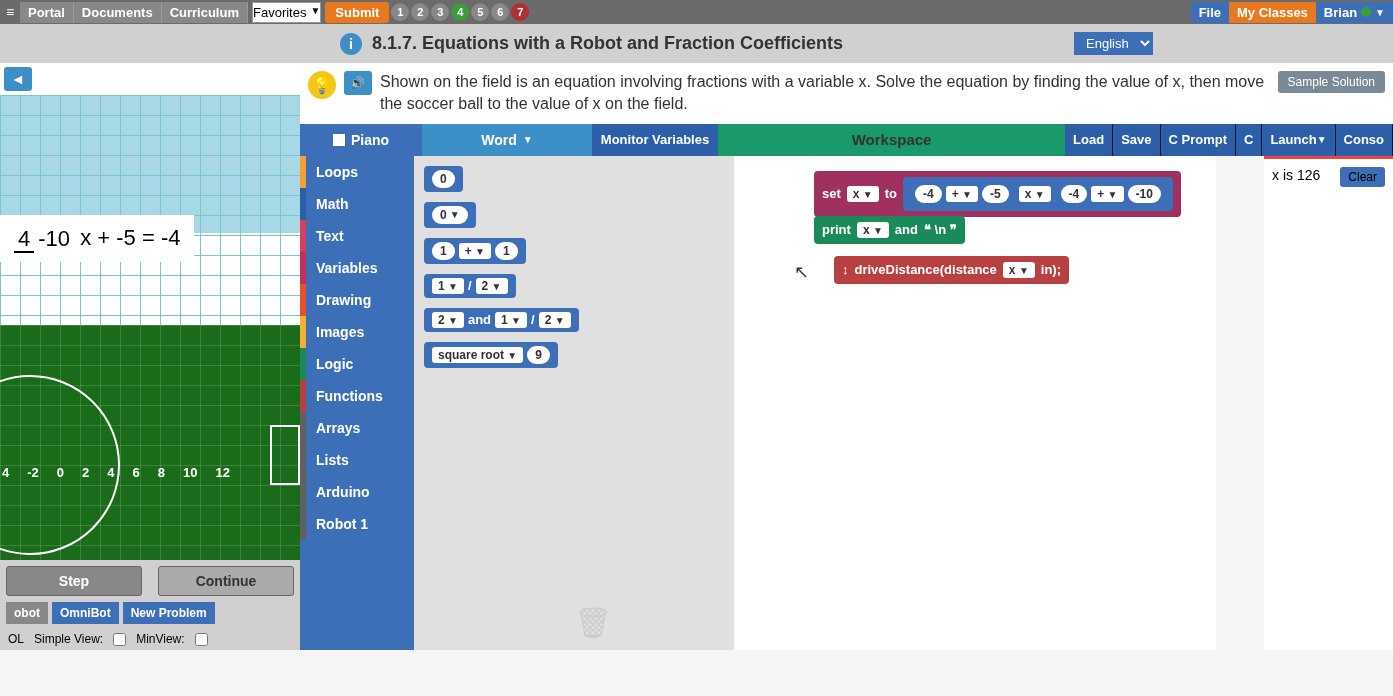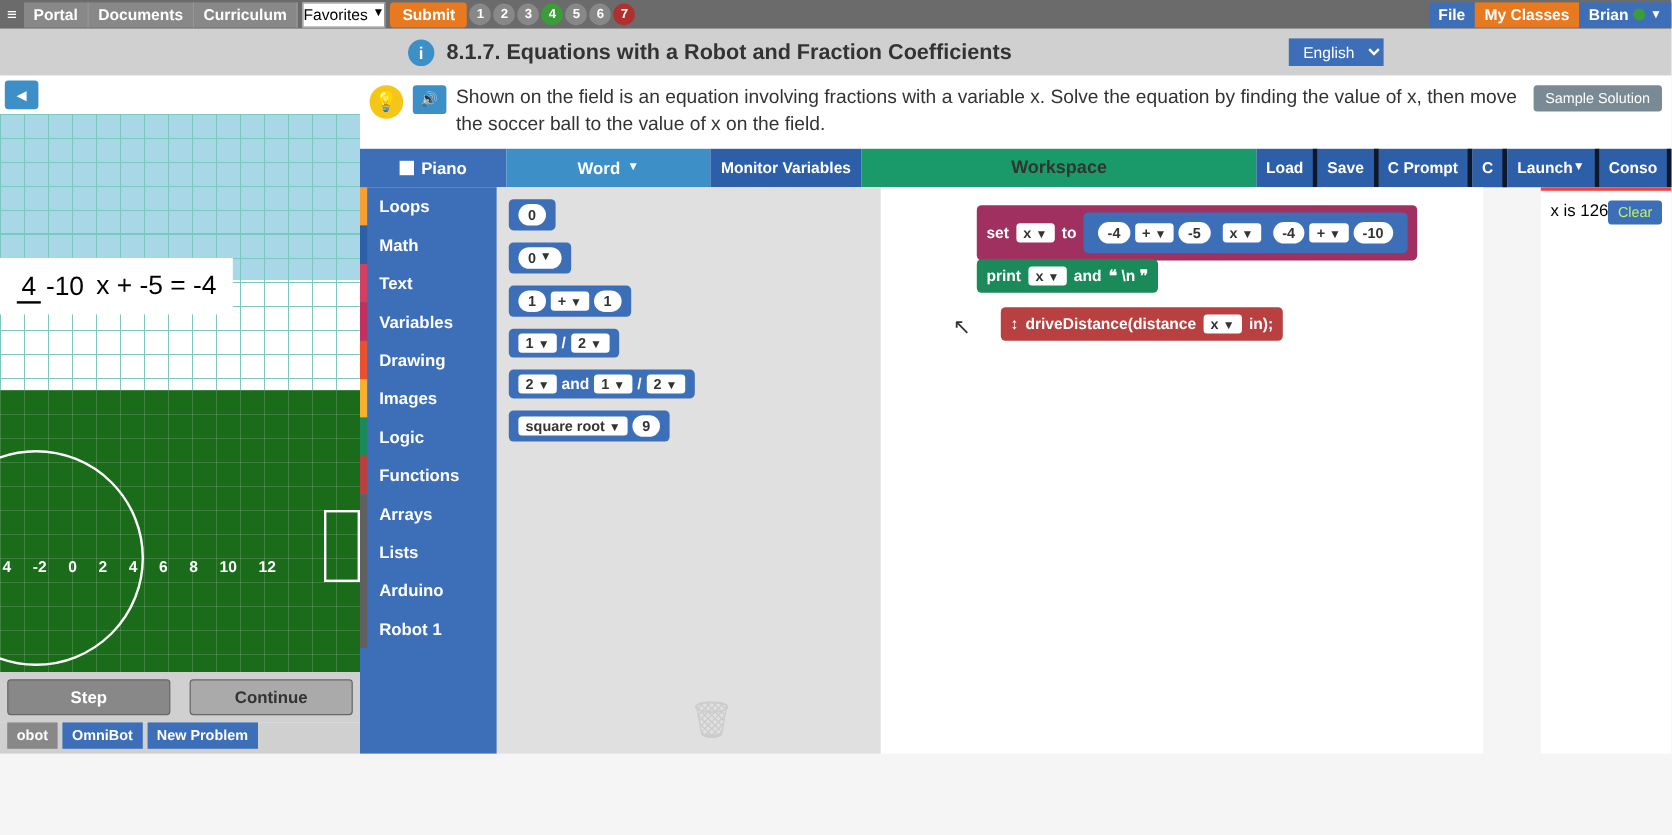--- a/index.html
+++ b/index.html
@@ -48,36 +48,36 @@
 .bulb-icon { width: 28px; height: 28px; border-radius: 50%; background: #f5c518; display: flex; align-items: center; justify-content: center; }
 .sound-icon { width: 28px; height: 24px; background: #3d8fc8; display: flex; align-items: center; justify-content: center; border-radius: 3px; color: #fff; font-size: 12px; }
 .instruction-text { flex: 1; font-size: 16px; color: #333; line-height: 1.4; }
 .sample-btn { background: #7a8a95; color: #fff; padding: 4px 10px; font-size: 12px; border-radius: 3px; white-space: nowrap; }
 .toolbar-row { display: flex; height: 32px; }
 .piano-tab { width: 122px; background: #3d6fb8; color: #fff; display: flex; align-items: center; justify-content: center; font-size: 14px; font-weight: bold; gap: 6px; }
 .stop-sq { width: 12px; height: 12px; background: #fff; }
 .word-tab { width: 170px; background: #3d8fc8; color: #fff; display: flex; align-items: center; justify-content: center; font-weight: bold; font-size: 14px; gap: 6px; }
 .monvar-tab { width: 126px; background: #2d5fa8; color: #fff; display: flex; align-items: center; justify-content: center; font-weight: bold; font-size: 13px; }
 .workspace-tab { flex: 1; background: #1a9a6a; color: #333; display: flex; align-items: center; justify-content: center; font-weight: bold; font-size: 15px; }
-.tool-btn { background: #2d5fa8; color: #fff; font-size: 13px; padding: 0 8px; display: flex; align-items: center; font-weight: bold; border-right: 4px solid #0f172a; }
+.tool-btn { background: #2d5fa8; color: #fff; font-size: 13px; padding: 0 8px; display: flex; align-items: center; font-weight: bold; border-right: 1px solid #0f172a; }
 .editor-row { display: flex; flex: 1; }
 .categories { width: 114px; background: #3d6fb8; display: flex; flex-direction: column; }
 .cat-item { padding: 8px 10px; color: #fff; font-size: 14px; font-weight: bold; border-left: 6px solid; cursor: pointer; }
 .palette { width: 320px; background: #e0e0e0; padding: 10px; display: flex; flex-direction: column; gap: 10px; position: relative; }
 .block { display: inline-flex; align-items: center; background: #3d6fb8; color: #fff; border-radius: 4px; padding: 4px 8px; font-size: 13px; font-weight: bold; gap: 4px; width: fit-content; }
 .block-field { background: #fff; color: #333; border-radius: 10px; padding: 2px 8px; font-size: 12px; display: inline-flex; align-items: center; gap: 3px; }
 .block-dd { background: #fff; color: #333; border-radius: 3px; padding: 1px 6px; font-size: 12px; }
 .workspace { flex: 1; background: #fff; position: relative; min-height: 350px; }
 .ws-block { position: absolute; display: flex; align-items: center; border-radius: 4px; padding: 6px 8px; font-size: 13px; font-weight: bold; color: #fff; gap: 6px; }
 .set-block { background: #a03060; left: 80px; top: 15px; }
 .inner-blue { background: #3d6fb8; border-radius: 4px; padding: 4px 6px; display: inline-flex; align-items: center; gap: 4px; }
 .print-block { background: #1a8a5a; left: 80px; top: 60px; }
 .drive-block { background: #b84040; left: 100px; top: 100px; }
 .console { background: #fff; border-top: 3px solid #ef4444; padding: 8px; font-family: monospace; font-size: 14px; display: flex; justify-content: space-between; min-height: 120px; }
-.clear-btn { background: #3d6fb8; color: #bef264; font-size: 12px; padding: 3px 8px; border-radius: 3px; height: fit-content; }
+.clear-btn { background: #3d6fb8; color: #000000; font-size: 12px; padding: 3px 8px; border-radius: 3px; height: fit-content; margin-left: 20px; }
 .caret { font-size: 10px; }
 .trash { position: absolute; bottom: 10px; left: 50%; font-size: 30px; color: #ccc; }
 .cursor { position: absolute; left: 60px; top: 105px; font-size: 18px; color: #333; pointer-events: none; }
 </style>
 </head>
 <body>
 
 <div class="topbar">
   <div class="topbar-left">
     <span class="hamburger">≡</span>
@@ -143,20 +143,27 @@
       </div>
     </div>
     <div class="btn-row">
       <button class="step-btn">Step</button>
       <button class="cont-btn">Continue</button>
     </div>
     <div class="robot-row">
       <span class="robot-tab">obot</span>
       <span class="robot-tab omnibot">OmniBot</span>
       <span class="robot-tab newprob">New Problem</span>
+    </div>
+    <div class="view-row">
+      <span>OL</span>
+      <span>Simple View:</span>
+      <input type="checkbox" style="">
+      <span>MinView:</span>
+      <input type="checkbox" style="">
     </div>
   </div>
 
   <div class="center-col">
     <div class="instruction-row">
       <span class="bulb-icon">💡</span>
       <span class="sound-icon">🔊</span>
       <div class="instruction-text">Shown on the field is an equation involving fractions with a variable x. Solve the equation by finding the value of x, then move the soccer ball to the value of x on the field.</div>
       <span class="sample-btn">Sample Solution</span>
     </div>

